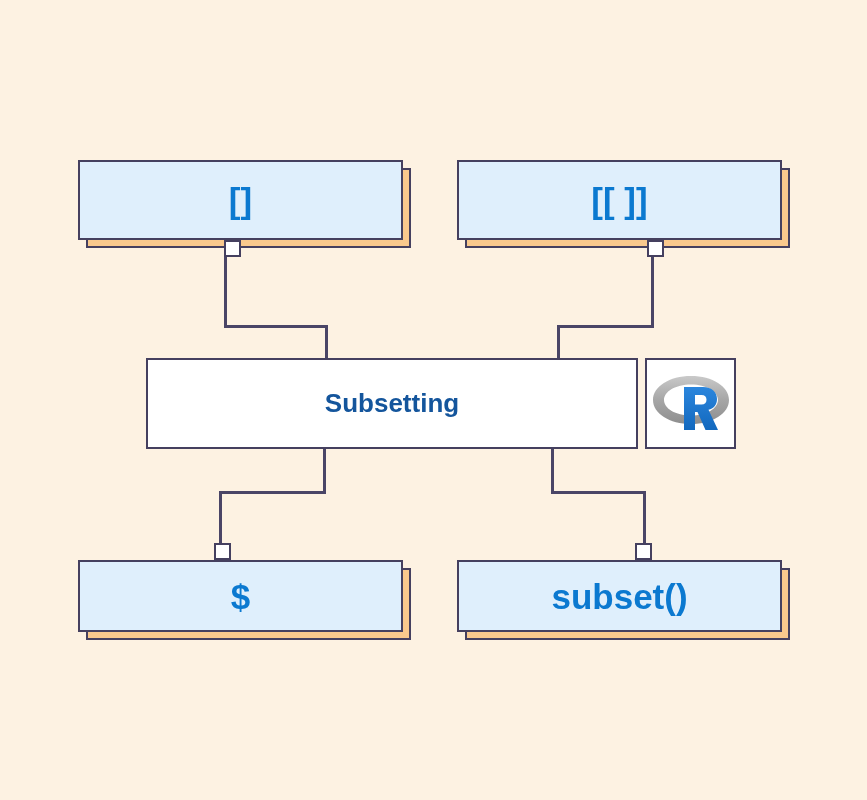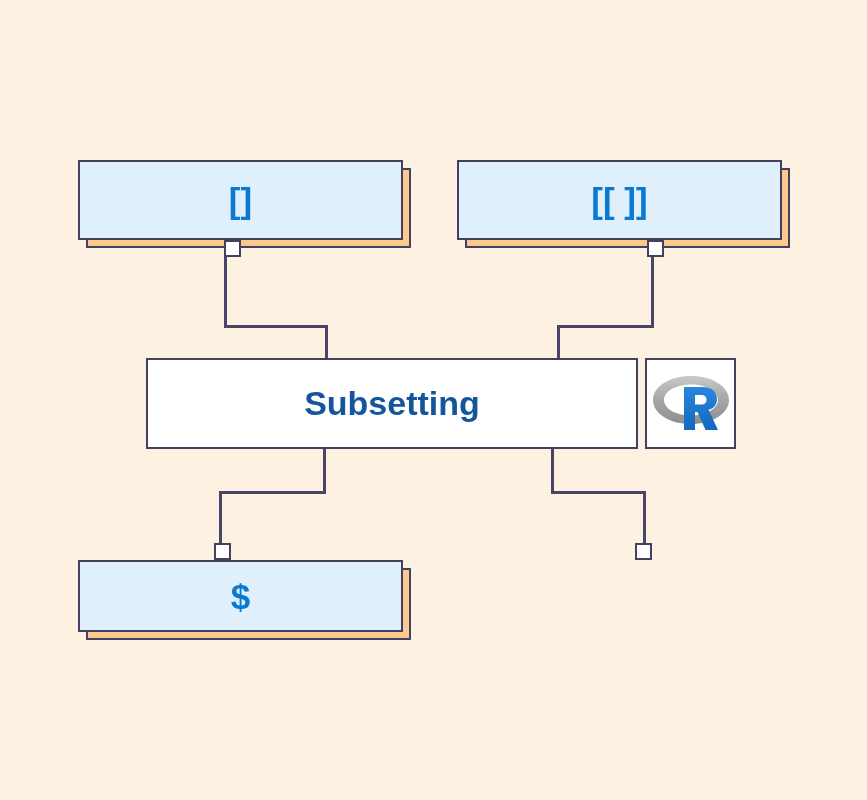--- a/index.html
+++ b/index.html
@@ -85,21 +85,21 @@
     border: 2px solid #45405F;
     box-sizing: border-box;
     display: flex;
     align-items: center;
     justify-content: center;
     z-index: 5;
   }
   #center-box .label {
     color: #14559C;
     font-weight: bold;
-    font-size: 34px;
+    font-size: 26px;
     font-family: "Liberation Sans", sans-serif;
     user-select: none;
   }
 
   
   #rlogo-box {
     position: absolute;
     background: #FFFFFF;
     border: 2px solid #45405F;
     box-sizing: border-box;
@@ -180,14 +180,20 @@
     </span>
   </div>
 
   <div class="leaf" style="left:78px; top:560px; width:325px; height:72px;">
     <div class="shadow"></div>
     <div class="face">
       <span class="label">$</span>
     </div>
   </div>
 
+  <div class="leaf" style="left:457px; top:560px; width:325px; height:72px;">
+    <div class="shadow"></div>
+    <div class="face">
+      <span class="label">subset()</span>
+    </div>
+  </div>
 
 </div>
 
 </body></html>

